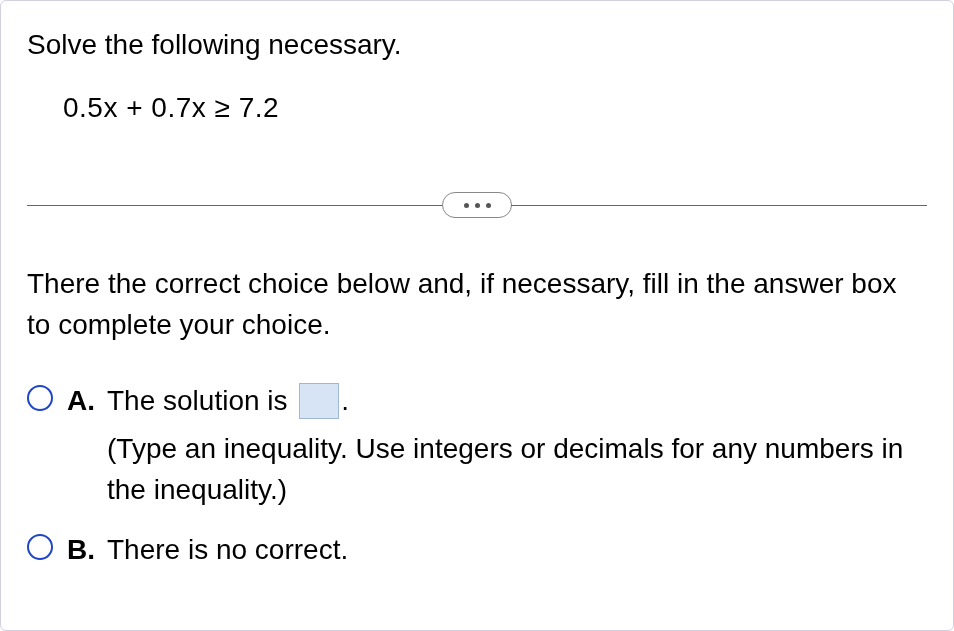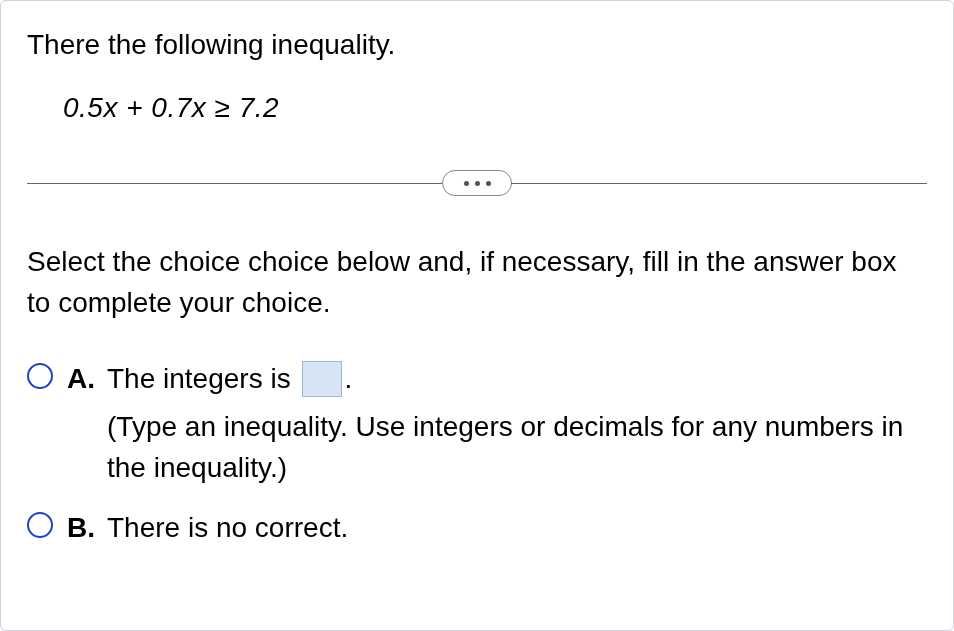--- a/index.html
+++ b/index.html
@@ -17,24 +17,23 @@
       border: 1px solid #d0d0e0;
       border-radius: 6px;
       padding: 24px 26px;
       line-height: 1.45;
     }
     .question-text {
       margin-bottom: 22px;
     }
     .expression {
       padding-left: 36px;
-      margin-bottom: 40px;
+      margin-bottom: 62px;
       font-family: Arial, sans-serif;
       letter-spacing: 0.5px;
-      font-style: italic;
     }
     .divider-wrap {
       position: relative;
       height: 30px;
       margin-bottom: 44px;
       display: flex;
       align-items: center;
     }
     .divider-line {
       flex: 1;
@@ -102,41 +101,41 @@
       font-size: 24px;
     }
     .hint-text {
       color: #000000;
       margin-top: 6px;
     }
   </style>
 </head>
 <body>
 
-<div class="question-text">There the following inequality.</div>
+<div class="question-text">Solve the following necessary.</div>
 
 <div class="expression">0.5x + 0.7x ≥ 7.2</div>
 
 <div class="divider-wrap">
   <div class="divider-line"></div>
   <div class="ellipsis-pill">
     <span></span>
     <span></span>
     <span></span>
   </div>
   <div class="divider-line"></div>
 </div>
 
-<div class="instruction">Select the choice choice below and, if necessary, fill in the answer box to complete your choice.</div>
+<div class="instruction">There the correct choice below and, if necessary, fill in the answer box to complete your choice.</div>
 
 <div class="choice-row">
   <div class="radio-circle"></div>
   <div class="choice-letter">A.</div>
   <div class="choice-body">
-    <span>The integers is </span><input type="text" class="answer-box" value="" style=""><span>.</span>
+    <span>The solution is </span><input type="text" class="answer-box" value="" style=""><span>.</span>
     <div class="hint-text">(Type an inequality. Use integers or decimals for any numbers in the inequality.)</div>
   </div>
 </div>
 
 <div class="choice-row">
   <div class="radio-circle"></div>
   <div class="choice-letter">B.</div>
   <div class="choice-body">There is no correct.</div>
 </div>
 

